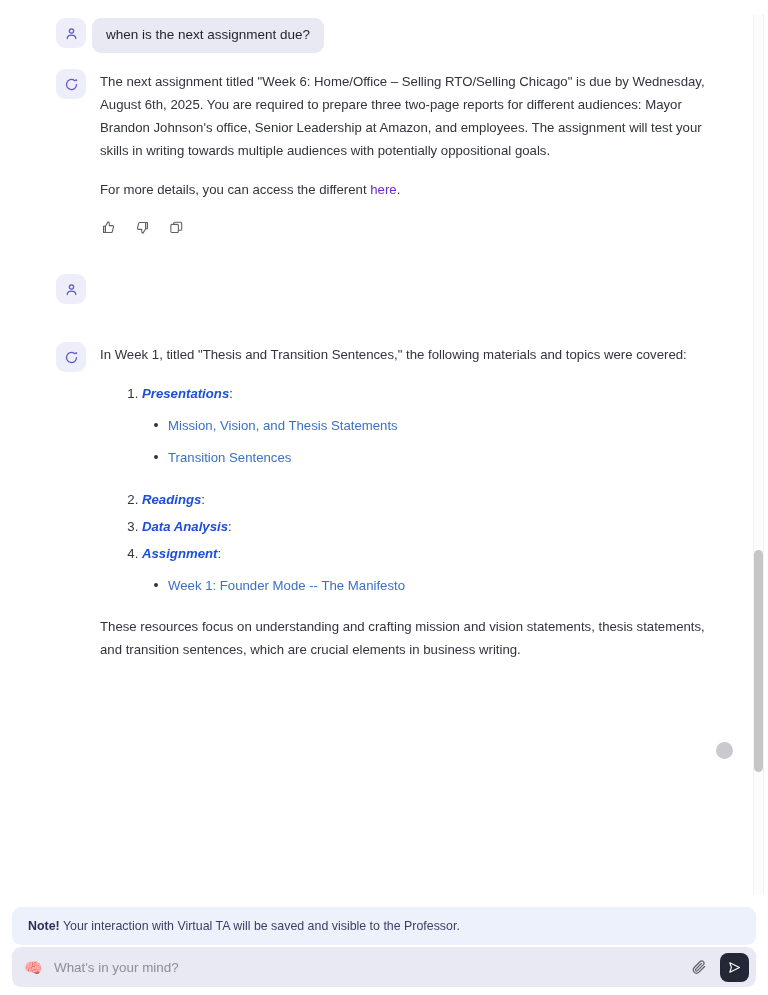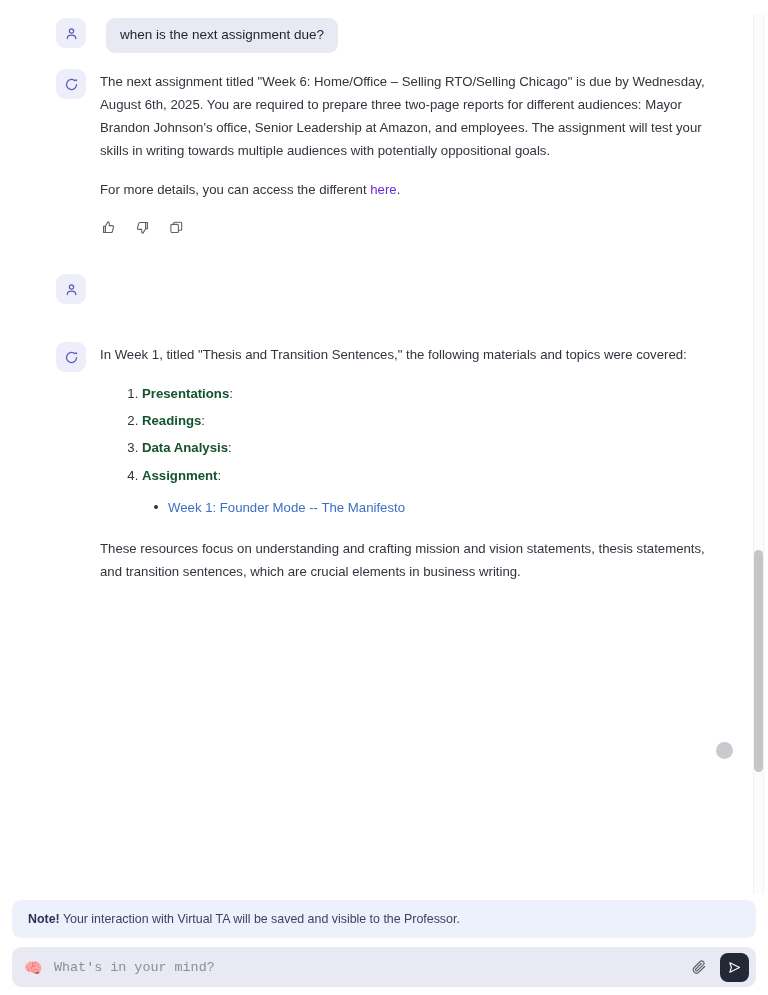--- a/index.html
+++ b/index.html
@@ -47,21 +47,21 @@
     align-items: center;
     justify-content: center;
     flex: 0 0 30px;
   }
   .avatar svg { display: block; }
 
   
   .user-row {
     display: flex;
     align-items: flex-start;
-    gap: 20px;
+    gap: 6px;
     margin-bottom: 16px;
   }
   .user-bubble {
     background: #e9e9f3;
     border-radius: 9px;
     padding: 8px 14px 9px 14px;
     font-size: 13.5px;
     color: #1f2129;
     line-height: 1.35;
     max-width: 600px;
@@ -96,21 +96,21 @@
   ol.topic-list {
     margin: 0 0 2px 0;
     padding-left: 42px;
     font-size: 13.2px;
     color: #32343d;
   }
   ol.topic-list > li {
     margin: 0 0 6px 0;
     line-height: 1.6;
   }
-  ol.topic-list > li > .heading { font-weight: bold; color: #14532d; }
+  ol.topic-list > li > .heading { font-weight: bold; color: #1d4ed8; font-style: italic; }
 
   ul.sub-list {
     list-style: none;
     margin: 13px 0 22px 0;
     padding-left: 26px;
   }
   ul.sub-list li {
     position: relative;
     margin-bottom: 15px;
     font-size: 13.2px;
@@ -192,21 +192,21 @@
     padding: 0 12px 8px 12px;
     background: #ffffff;
   }
 
   .note-bar {
     background: #edf1fb;
     border-radius: 9px;
     padding: 12px 16px;
     font-size: 12.4px;
     color: #3b3f63;
-    margin-bottom: 9px;
+    margin-bottom: 2px;
   }
   .note-bar .note-label {
     font-weight: bold;
     color: #2e2f56;
   }
 
   .composer {
     display: flex;
     align-items: center;
     background: #e9e9f3;
@@ -223,21 +223,21 @@
     align-items: center;
     justify-content: center;
     font-size: 15px;
     line-height: 1;
   }
   .composer-input {
     flex: 1;
     border: none;
     outline: none;
     background: transparent;
-    font-family: Liberation Mono, monospace;
+    font-family: Liberation Sans, sans-serif;
     font-size: 13.4px;
     color: #0f766e;
     padding: 0;
   }
   .composer-input::placeholder { color: #8b8d98; }
 
   .attach-btn {
     width: 22px;
     height: 22px;
     display: flex;
@@ -331,20 +331,24 @@
             <circle cx="19.4" cy="5.2" r="1.7" fill="#5a5ac0" stroke="none"></circle>
           </svg>
         </div>
         <div class="assistant-body">
           <p>In Week 1, titled "Thesis and Transition Sentences," the following materials and topics were covered:</p>
 
           <ol class="topic-list">
 
             <li value="1">
               <span class="heading">Presentations</span><span>:</span>
+              <ul class="sub-list">
+                <li><a href="#">Mission, Vision, and Thesis Statements</a></li>
+                <li><a href="#">Transition Sentences</a></li>
+              </ul>
             </li>
 
             <li value="2">
               <span class="heading">Readings</span><span>:</span>
             </li>
 
             <li value="3">
               <span class="heading">Data Analysis</span><span>:</span>
             </li>
 

